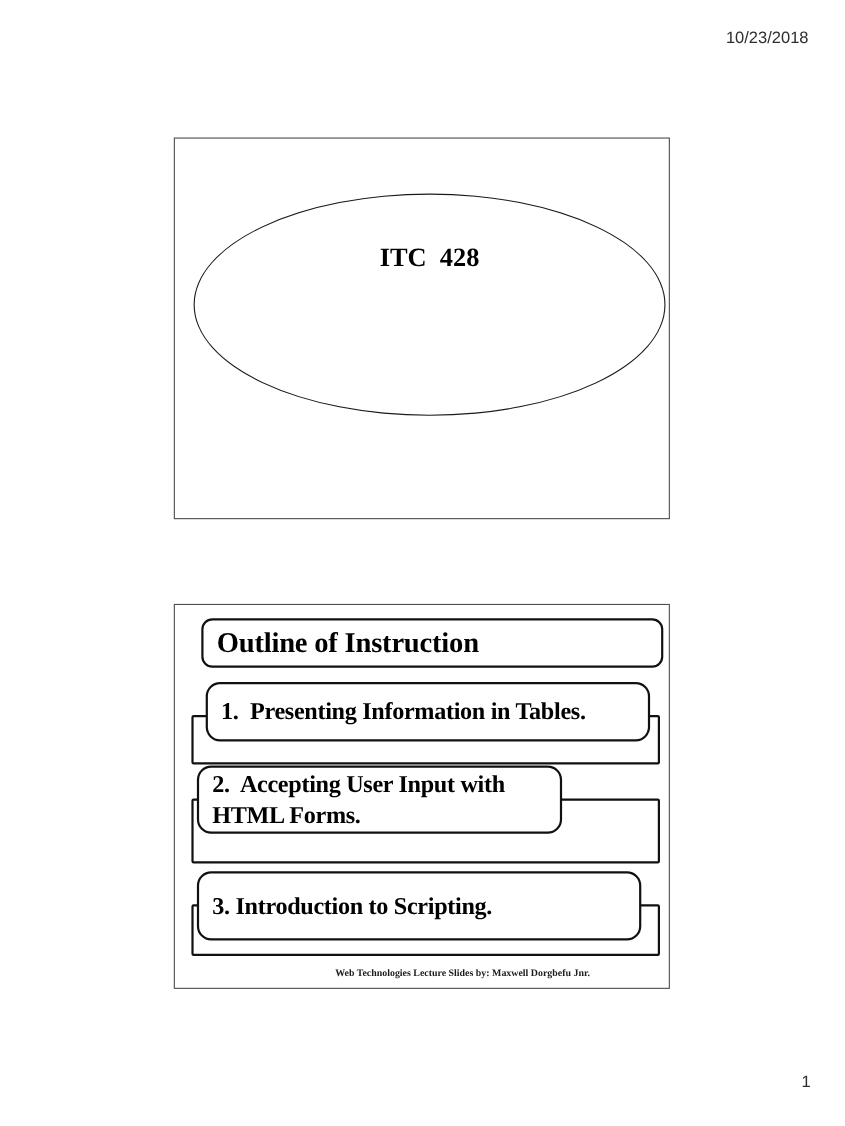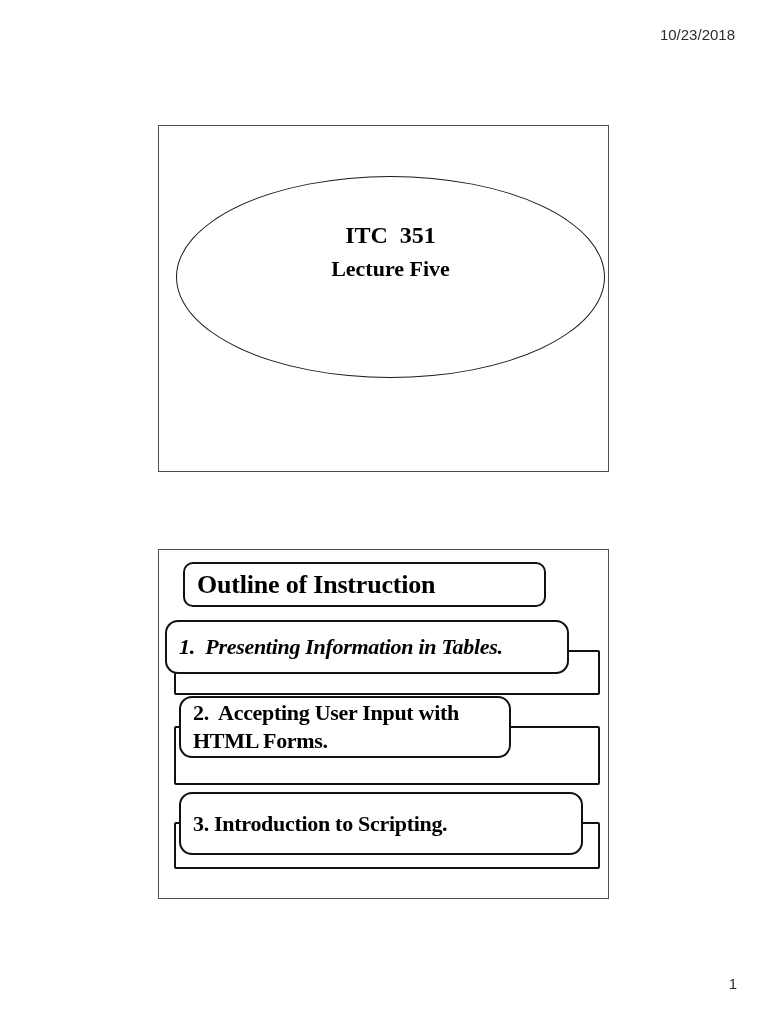--- a/index.html
+++ b/index.html
@@ -47,21 +47,21 @@
     font-weight: bold; text-align: center;
     line-height: 33px; white-space: pre-wrap;
   }
   .ellipse-line-0 { font-size: 24px; }
   .ellipse-line-1 { font-size: 24px; }
   .ellipse-line-2 { font-size: 22px; }
 
   
   .outline-title-box {
     position: absolute; left: 24px; top: 12px;
-    width: 363px; height: 45px;
+    width: 420px; height: 45px;
     border: 2px solid #111;
     border-radius: 10px;
     background: #fff;
     display: flex; align-items: center;
     padding-left: 12px;
   }
   .outline-title-text {
     font-size: 26px; font-weight: bold; letter-spacing: -0.2px;
     white-space: pre-wrap;
   }
@@ -97,49 +97,49 @@
 </style>
 </head>
 <body>
 
 <div class="page">
 
   <div class="date-header">10/23/2018</div>
 
   <div class="slide slide-1">
     <div class="title-ellipse">
-      <div class="ellipse-line ellipse-line-0">ITC  351</div>
-      <div class="ellipse-line ellipse-line-2">Lecture Five</div>
+      <div class="ellipse-line ellipse-line-0">ITC  428</div>
     </div>
   </div>
 
   <div class="slide slide-2">
 
     <div class="outline-title-box">
       <span class="outline-title-text">Outline of Instruction</span>
     </div>
 
     <div class="outline-item">
       <div class="item-back" style="left:15px; top:100px; width:426px; height:45px;"></div>
-      <div class="item-front" style="left:6px; top:70px; width:404px; height:54px;font-style:italic;">
+      <div class="item-front" style="left:28px; top:70px; width:404px; height:54px;">
         <span class="item-text">1.  Presenting Information in Tables.</span>
       </div>
     </div>
 
     <div class="outline-item">
       <div class="item-back" style="left:15px; top:176px; width:426px; height:59px;"></div>
       <div class="item-front" style="left:20px; top:146px; width:332px; height:62px;">
         <span class="item-text">2.  Accepting User Input with  HTML Forms.</span>
       </div>
     </div>
 
     <div class="outline-item">
       <div class="item-back" style="left:15px; top:272px; width:426px; height:47px;"></div>
       <div class="item-front" style="left:20px; top:242px; width:404px; height:63px;">
         <span class="item-text">3. Introduction to Scripting.</span>
       </div>
     </div>
 
+    <div class="slide-footer">Web Technologies Lecture Slides by: Maxwell Dorgbefu Jnr.</div>
   </div>
 
   <div class="page-number">1</div>
 
 </div>
 
 </body></html>

